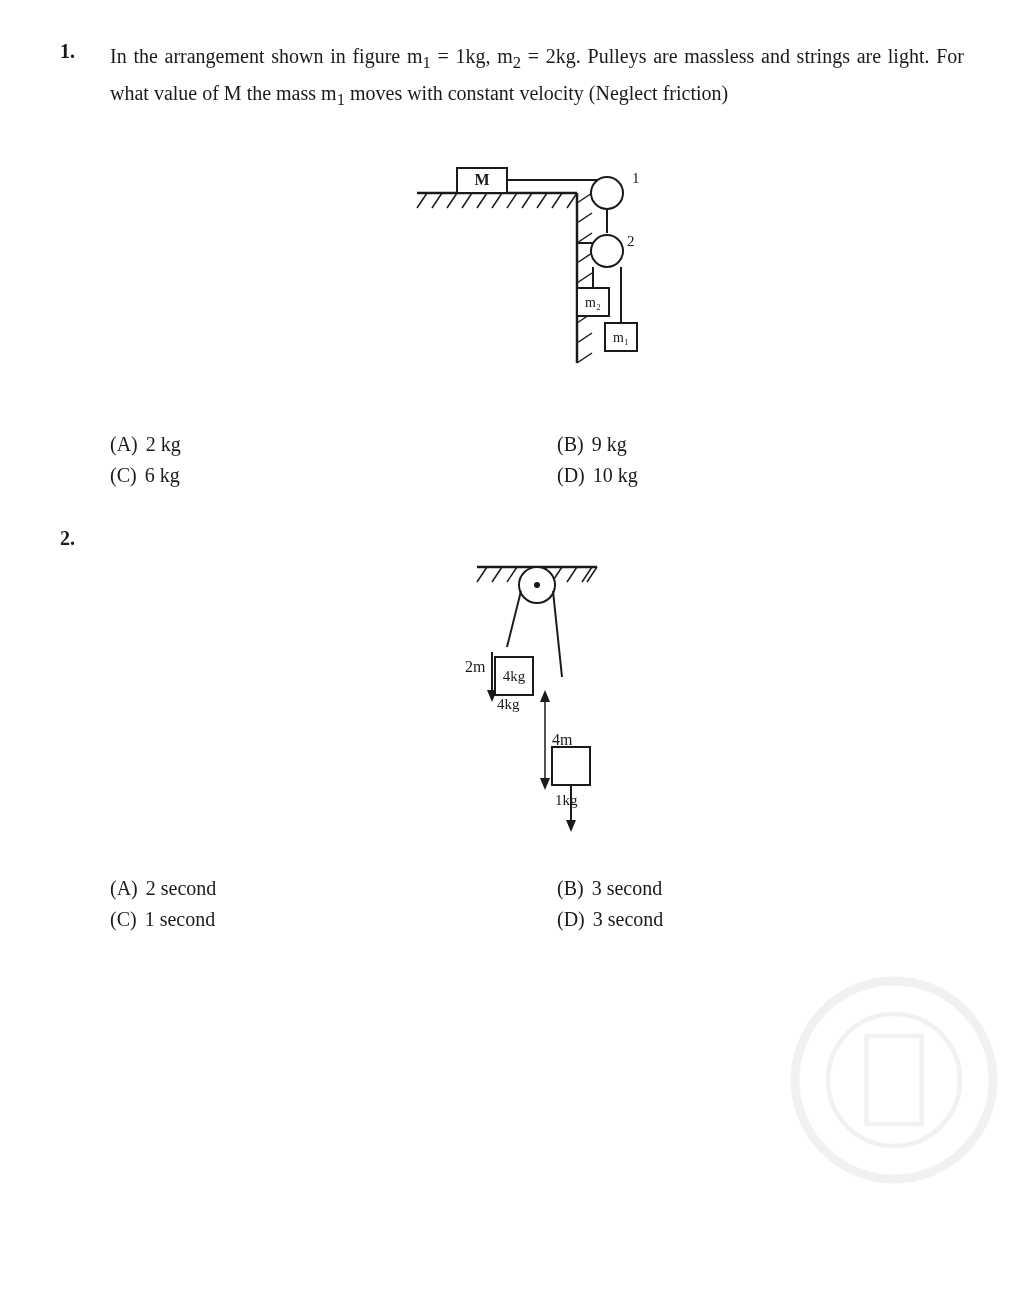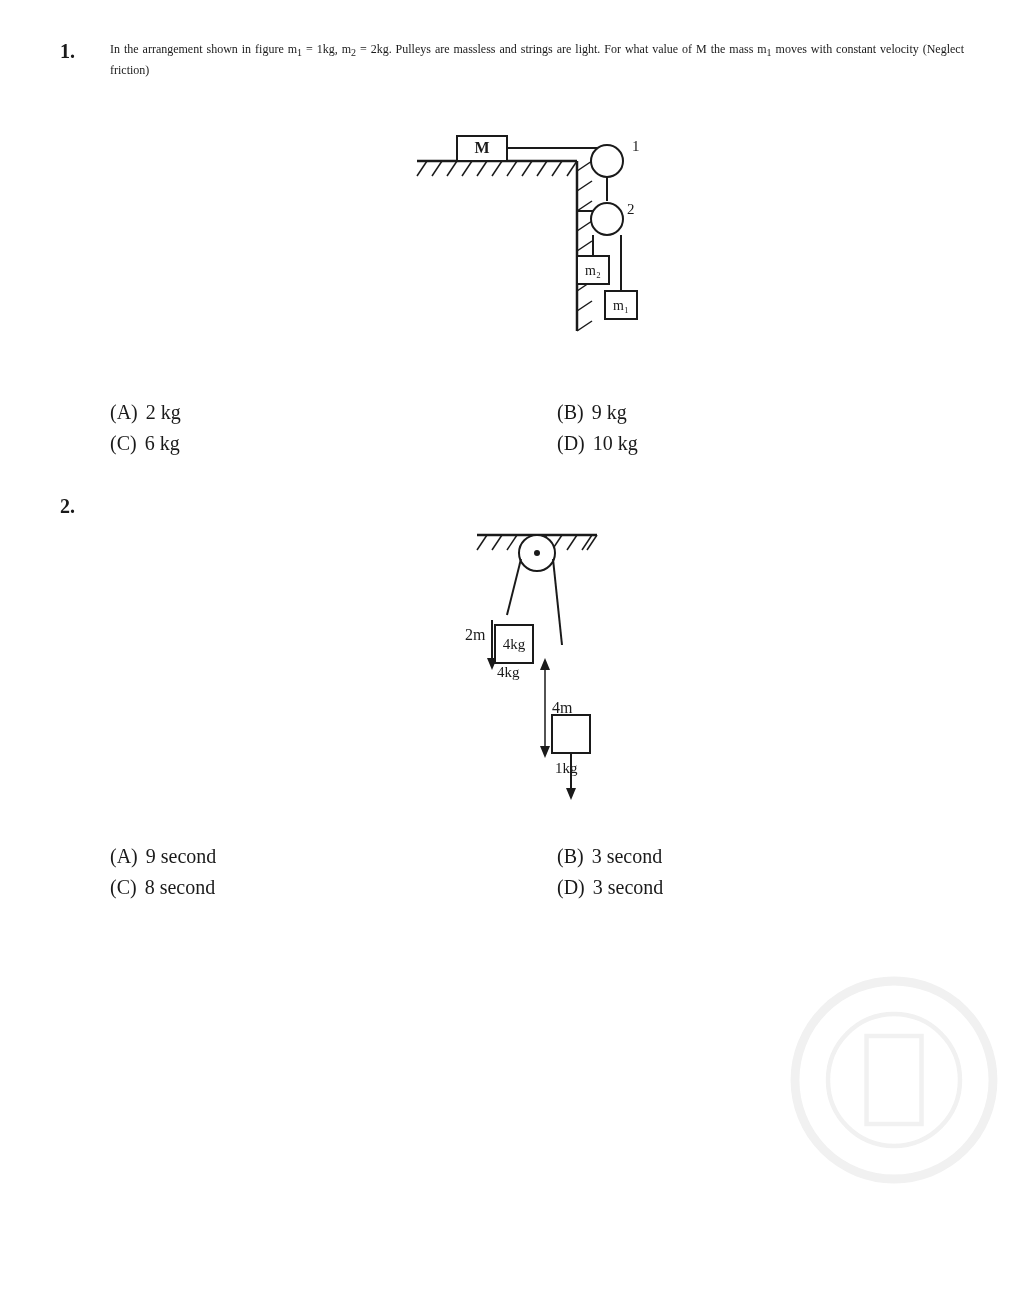--- a/index.html
+++ b/index.html
@@ -20,21 +20,21 @@
       font-weight: bold;
       min-width: 50px;
       font-size: 20px;
     }
     .question-content {
       flex: 1;
     }
     .question-text {
       text-align: justify;
       line-height: 1.6;
-      font-size: 12px;
+      font-size: 20px;
     }
     .diagram-area {
       display: flex;
       justify-content: center;
       margin: 20px 0;
     }
     .options-grid {
       display: grid;
       grid-template-columns: 1fr 1fr;
       gap: 8px 40px;
@@ -193,29 +193,29 @@
         <line x1="174" y1="238" x2="174" y2="280" stroke="#1a1a1a" stroke-width="2"></line>
         <polygon points="174,285 169,273 179,273" fill="#1a1a1a"></polygon>
 
         <text x="158" y="258" font-family="Times New Roman" font-size="15" fill="#1a1a1a">1kg</text>
       </svg>
     </div>
 
     <div class="options-grid">
       <div class="option">
         <span>(A)</span>
-        <span>9 second</span>
+        <span>2 second</span>
       </div>
       <div class="option">
         <span>(B)</span>
         <span>3 second</span>
       </div>
       <div class="option">
         <span>(C)</span>
-        <span>8 second</span>
+        <span>1 second</span>
       </div>
       <div class="option">
         <span>(D)</span>
         <span>3 second</span>
       </div>
     </div>
   </div>
 </div>
 
 <div class="watermark">

